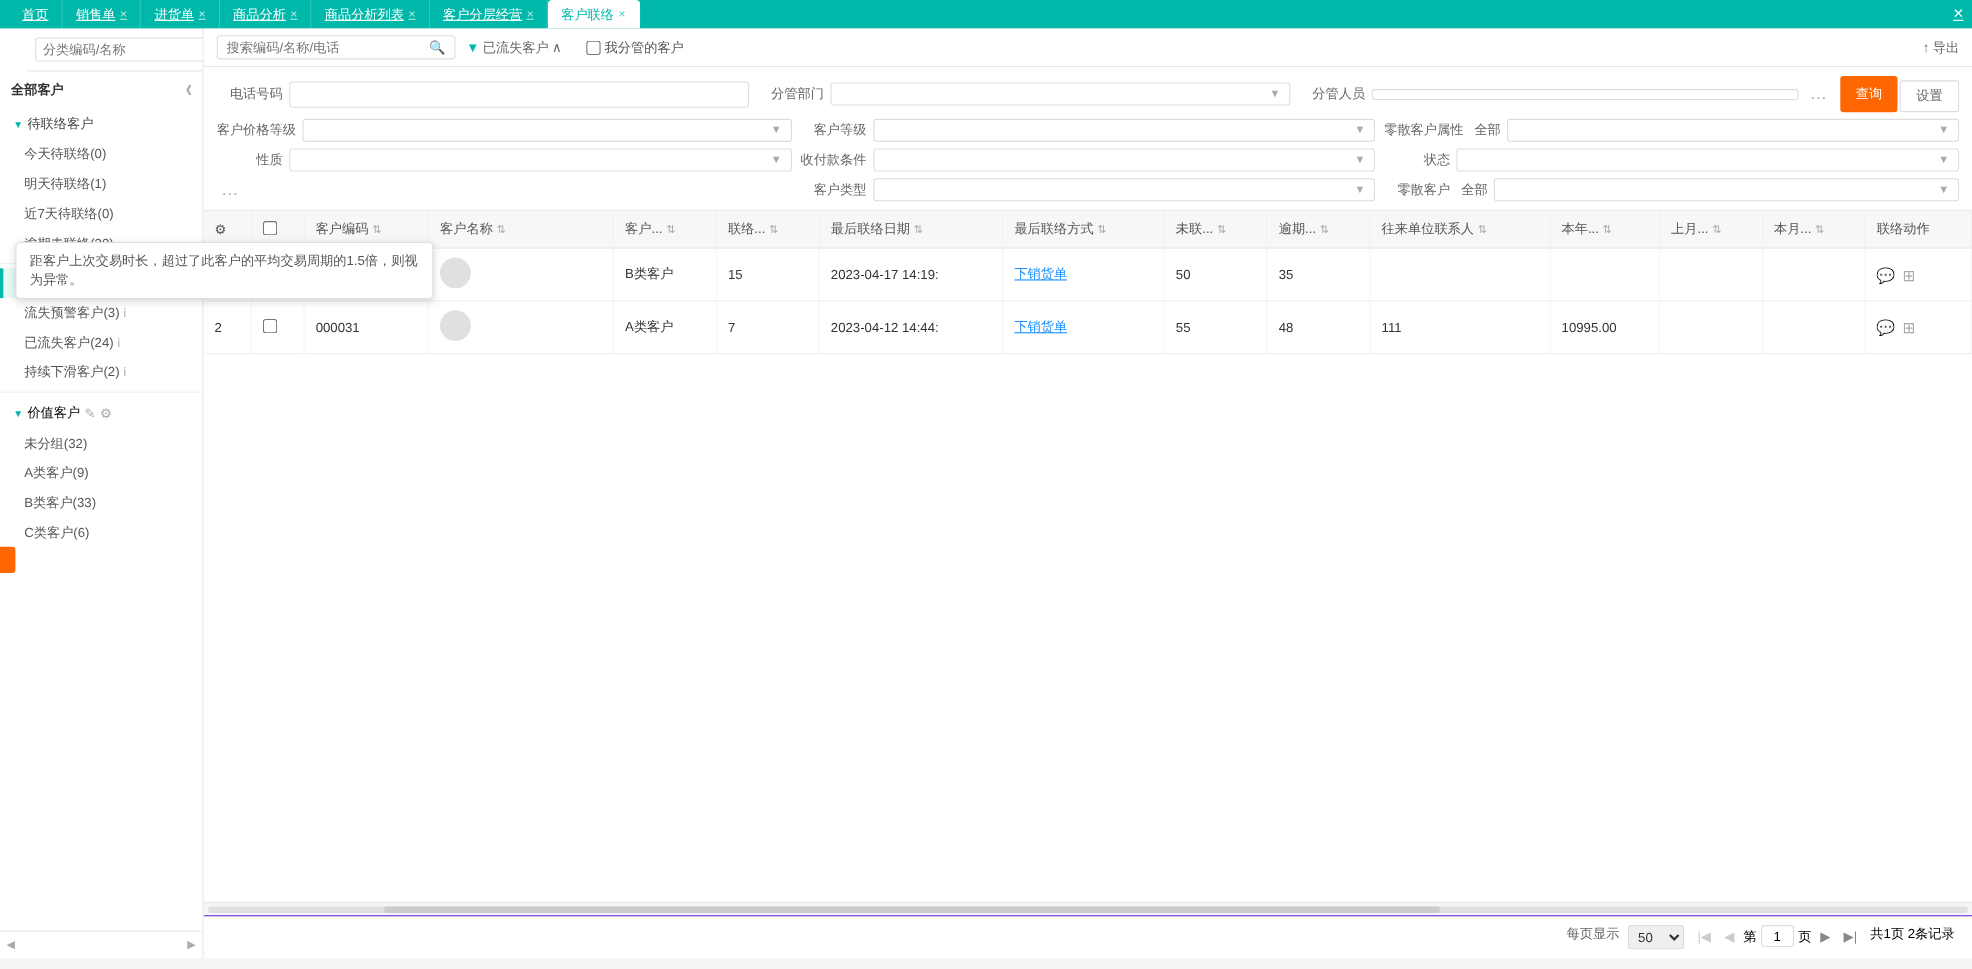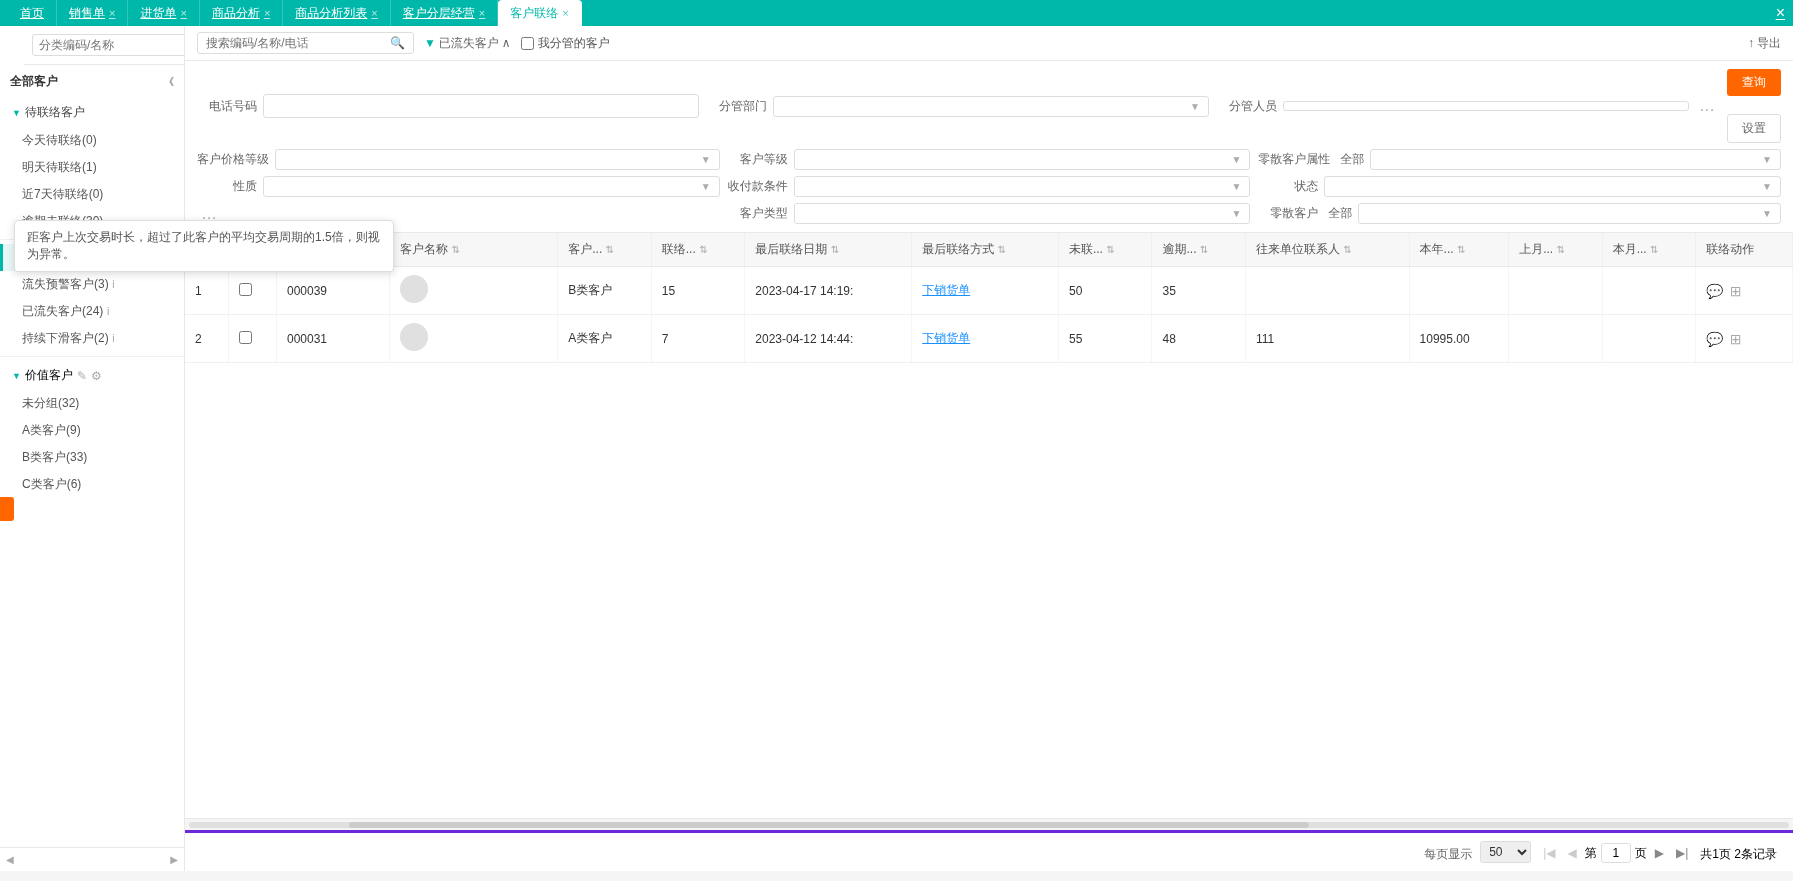--- a/index.html
+++ b/index.html
@@ -94,21 +94,21 @@
     }
     .filter-search-box input {
       border: none; outline: none; font-size: 12px; width: 160px; color: #555;
     }
     .more-conditions {
       display: flex; align-items: center; gap: 3px;
       color: #666; cursor: pointer; font-size: 12px;
     }
     .more-conditions .filter-icon { color: #00b8a9; }
     .my-customers-check {
-      display: flex; align-items: center; gap: 4px; cursor: pointer; font-size: 12px; color: #555;
+      display: flex; align-items: center; gap: 4px; cursor: pointer; font-size: 12px; color: #555; margin-left: 12px;
     }
     .export-btn {
       margin-left: auto; display: flex; align-items: center; gap: 3px;
       color: #666; cursor: pointer; font-size: 12px;
     }
 
     
     .filter-grid {
       background: #fff; padding: 8px 12px;
       border-bottom: 1px solid #e8e8e8;
@@ -129,21 +129,21 @@
     .filter-input .caret { color: #aaa; font-size: 10px; }
     .filter-input-text { flex: 1; border: 1px solid #ddd; border-radius: 3px; padding: 4px 8px; font-size: 12px; outline: none; }
     .query-btn {
       background: #f60; color: #fff; border: none; border-radius: 3px;
       padding: 5px 14px; cursor: pointer; font-size: 12px;
     }
     .set-btn {
       background: #fff; color: #666; border: 1px solid #ddd; border-radius: 3px;
       padding: 5px 14px; cursor: pointer; font-size: 12px; margin-top: 4px;
     }
-    .btn-group { display: flex; flex-direction: column; gap: 14px; }
+    .btn-group { display: flex; flex-direction: row; gap: 2px; }
     .dots-btn { color: #aaa; cursor: pointer; padding: 0 4px; font-size: 16px; }
 
     
     .table-area {
       flex: 1; overflow: auto; background: #fff; margin: 0;
     }
     table { width: 100%; border-collapse: collapse; }
     thead tr { background: #f7f7f7; }
     th {
       padding: 8px 10px; text-align: left; font-weight: normal; color: #555;
@@ -159,22 +159,22 @@
     .link-text { color: #1890ff; cursor: pointer; text-decoration: underline; }
     .avatar-placeholder {
       width: 28px; height: 28px; border-radius: 50%;
       background: #e0e0e0; display: inline-block;
     }
     .action-icons { display: flex; gap: 6px; align-items: center; }
     .action-icon { color: #aaa; cursor: pointer; font-size: 14px; }
 
     
     .pagination-bar {
-      background: #fff; border-top: 3px solid #6d28d9;
-      padding: 8px 16px; display: flex; align-items: flex-end; justify-content: flex-end; gap: 8px;
+      background: #fff; border-top: 1px solid #6d28d9;
+      padding: 8px 16px; display: flex; align-items: flex-start; justify-content: flex-end; gap: 8px;
     }
     .page-size-label { color: #666; }
     .page-size-select {
       border: 1px solid #ddd; border-radius: 3px; padding: 2px 4px; font-size: 12px;
       color: #333; cursor: pointer; outline: none;
     }
     .page-nav { display: flex; align-items: center; gap: 4px; }
     .page-btn { border: none; background: none; cursor: pointer; color: #888; font-size: 12px; padding: 2px 4px; }
     .page-btn:disabled { color: #ccc; cursor: default; }
     .page-input {

